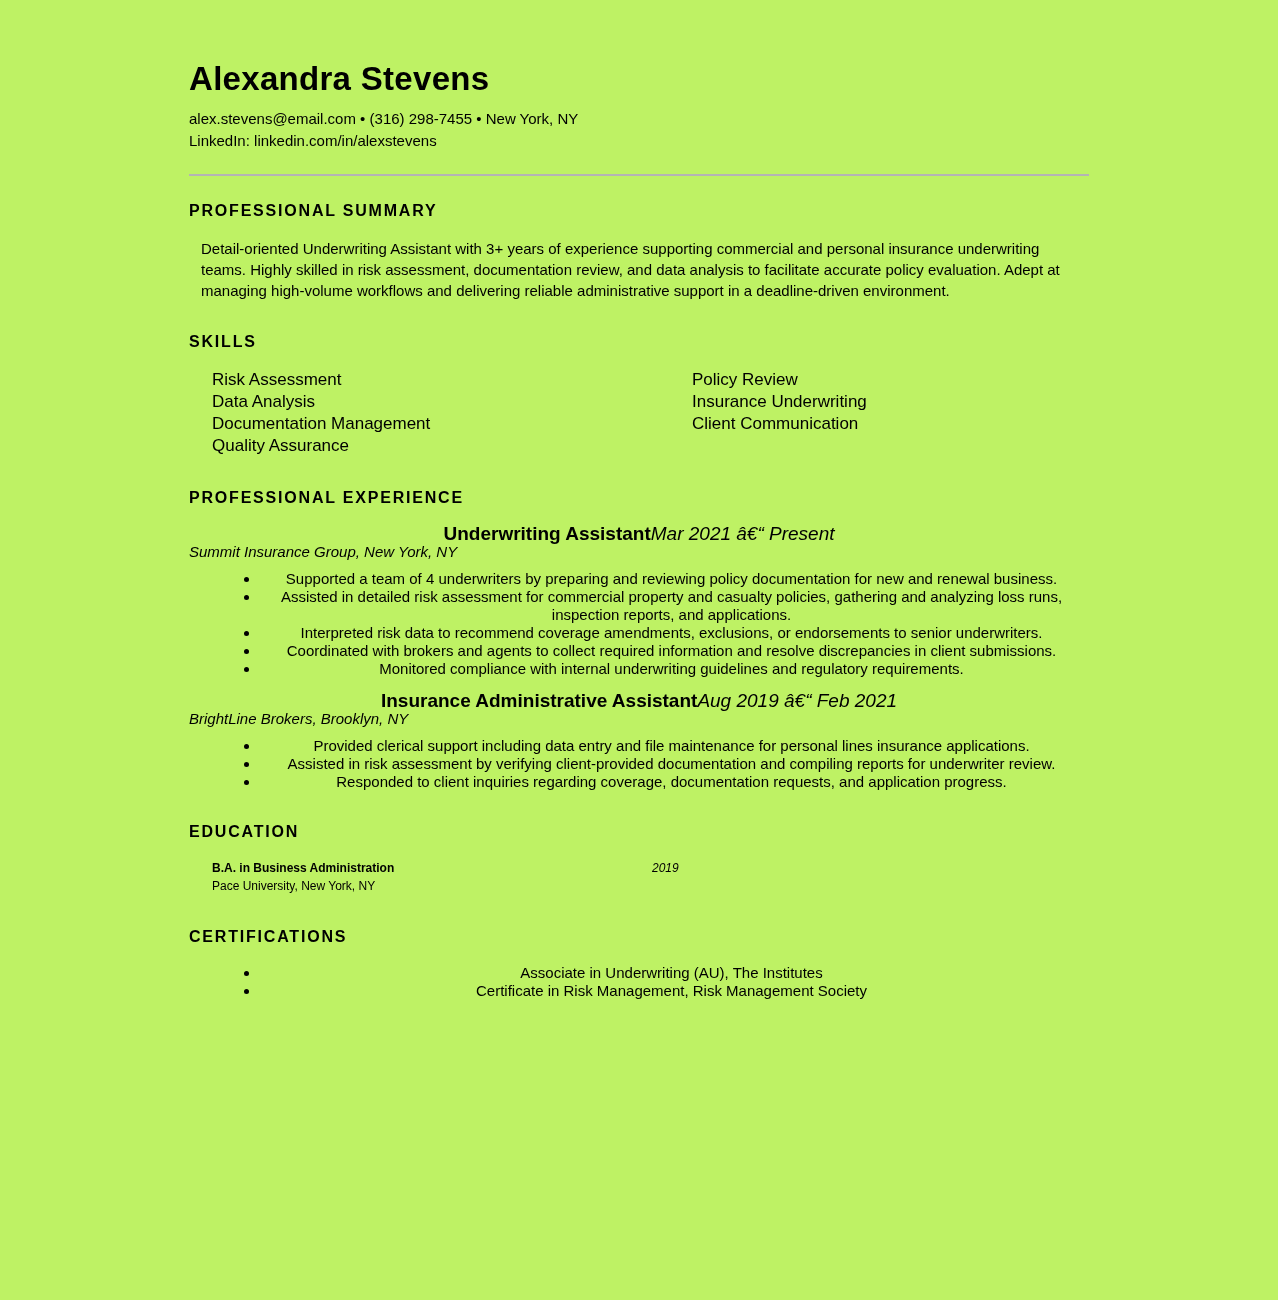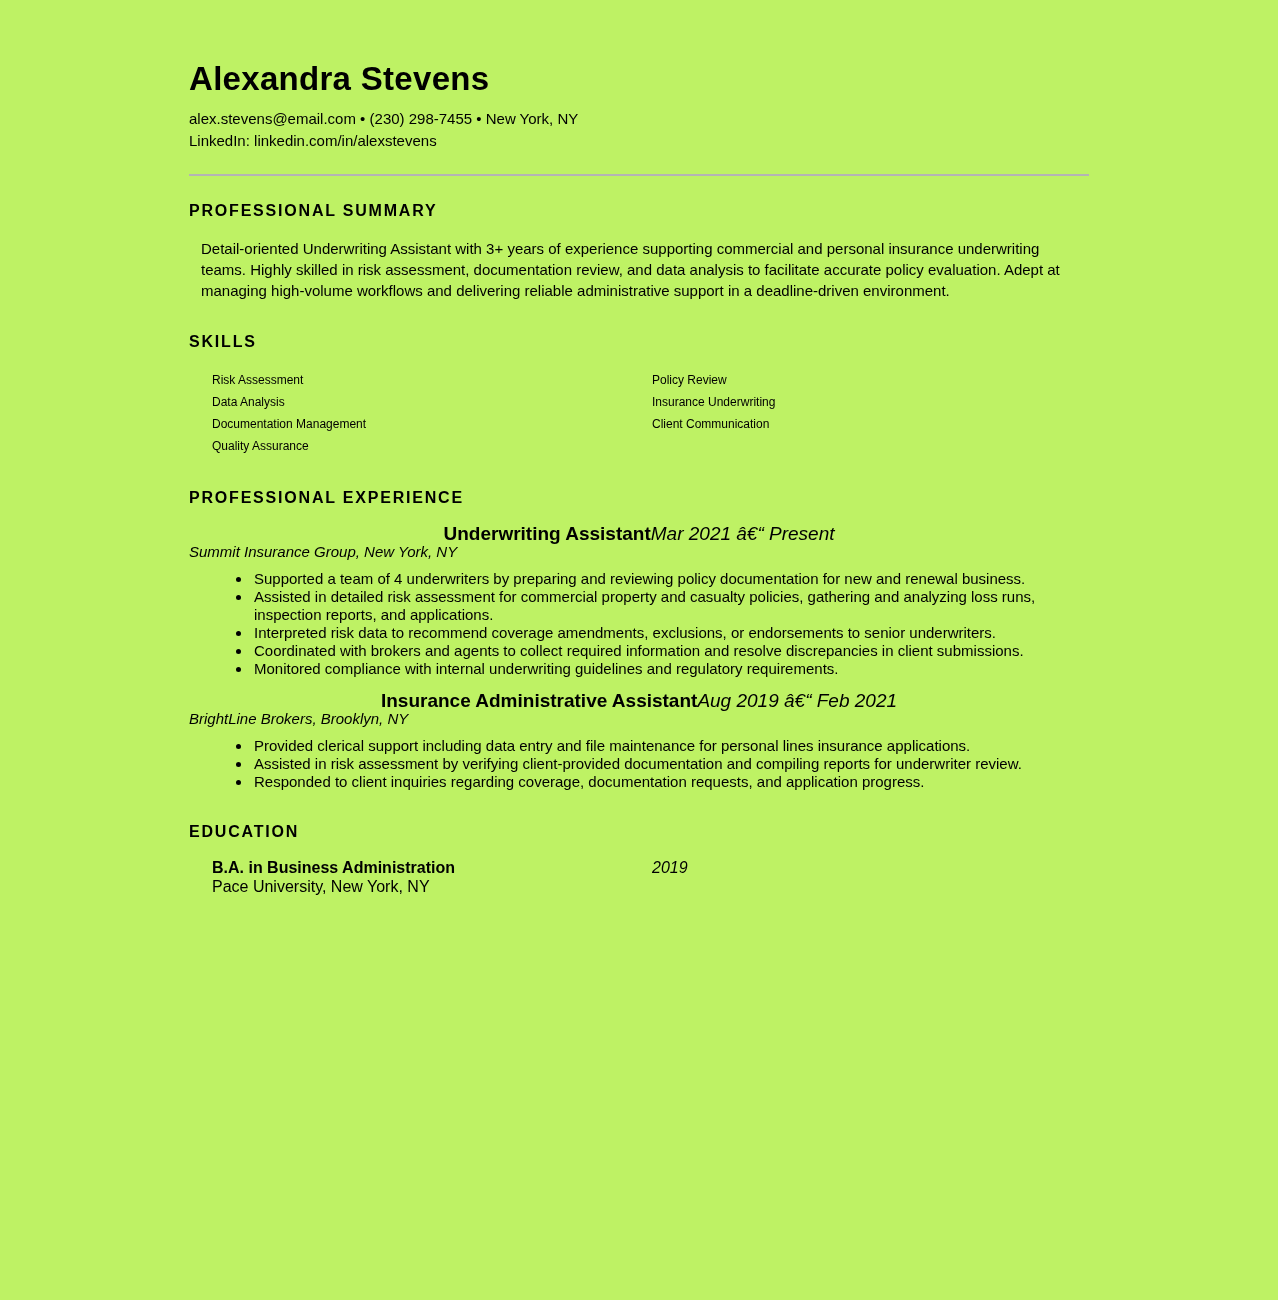--- a/index.html
+++ b/index.html
@@ -56,65 +56,67 @@
     font-size: 15px;
     line-height: 21px;
     margin: 12px;
   }
 
   
   .skills-grid {
     display: grid;
     grid-template-columns: 440px 1fr;
     padding-left: 23px;
-    font-size: 12px;
+    font-size: 17px;
     line-height: 22px;
+    gap: 40px;
   }
 
   
   .job + .job { margin-top: 14px; }
   .job-header {
     display: flex;
     justify-content: center;
     align-items: baseline;
     font-size: 19px;
     line-height: 18px;
   }
   .job-title { font-weight: 700; }
   .job-dates { font-style: italic; }
   .company {
     font-style: italic;
     font-size: 15px;
     line-height: 18px;
   }
   ul.bullets {
-    margin: 0;
+    margin: 8px;
     padding-left: 63px;
     font-size: 15px;
     line-height: 18px;
+    text-align: center;
   }
   ul.bullets li { padding-left: 2px; }
   .job ul.bullets { margin-top: 9px; }
 
   
-  .edu { padding-left: 23px; font-size: 16px; }
+  .edu { padding-left: 23px; font-size: 12px; }
   .edu-row { display: flex; line-height: 18px; }
   .edu-degree { font-weight: 700; width: 440px; }
   .edu-year { font-style: italic; }
   .edu-school { line-height: 19px; }
 </style>
 </head>
 <body>
 
 <div class="viewport">
   <div class="page">
 
     <header>
       <h1 class="name">Alexandra Stevens</h1>
-      <p class="contact">alex.stevens@email.com • (230) 298-7455 • New York, NY</p>
+      <p class="contact">alex.stevens@email.com • (316) 298-7455 • New York, NY</p>
       <p class="contact">LinkedIn: linkedin.com/in/alexstevens</p>
     </header>
 
     <hr class="rule">
 
     <section class="first">
       <h2 class="sec">PROFESSIONAL SUMMARY</h2>
       <p class="body-text">Detail-oriented Underwriting Assistant with 3+ years of experience supporting commercial and personal insurance underwriting teams. Highly skilled in risk assessment, documentation review, and data analysis to facilitate accurate policy evaluation. Adept at managing high-volume workflows and delivering reliable administrative support in a deadline-driven environment.</p>
     </section>
 
@@ -171,15 +173,22 @@
       <h2 class="sec">EDUCATION</h2>
       <div class="edu">
         <div class="edu-row">
           <span class="edu-degree">B.A. in Business Administration</span>
           <span class="edu-year">2019</span>
         </div>
         <div class="edu-school">Pace University, New York, NY</div>
       </div>
     </section>
 
+    <section>
+      <h2 class="sec">CERTIFICATIONS</h2>
+      <ul class="bullets">
+        <li>Associate in Underwriting (AU), The Institutes</li>
+        <li>Certificate in Risk Management, Risk Management Society</li>
+      </ul>
+    </section>
 
   </div>
 </div>
 
 </body></html>

